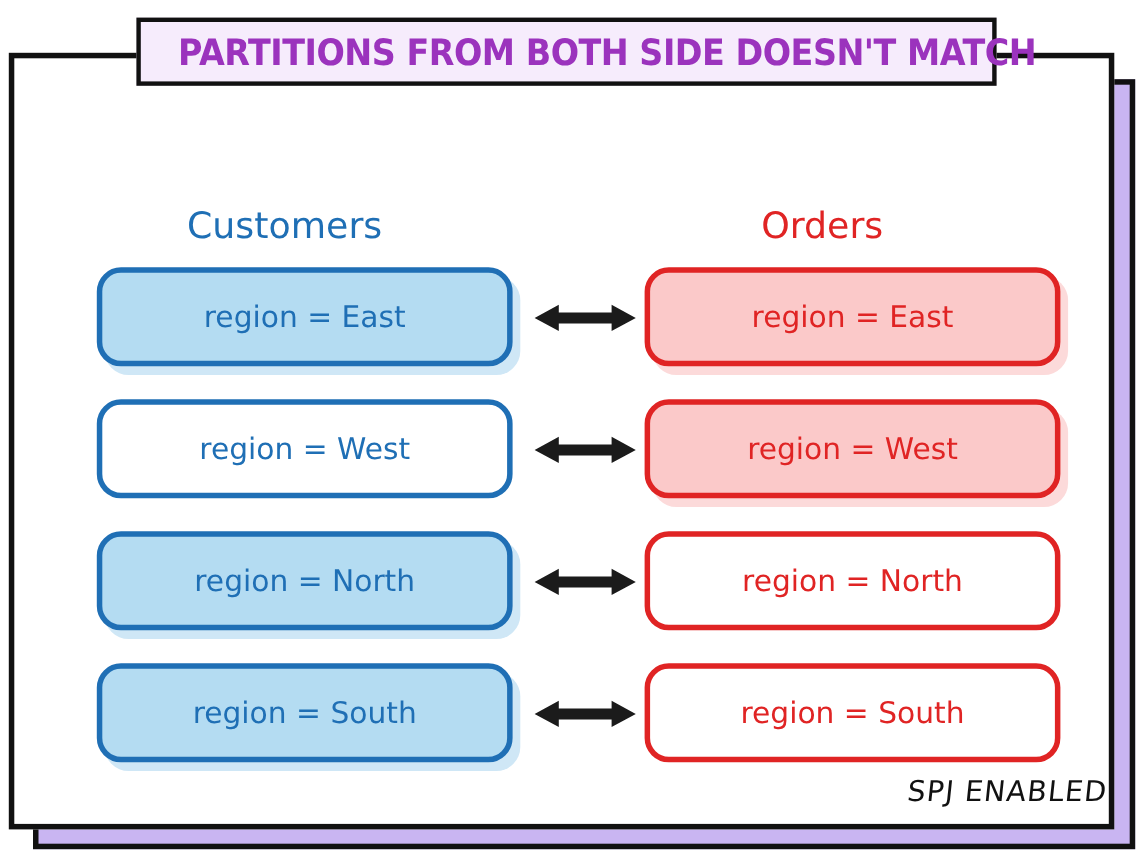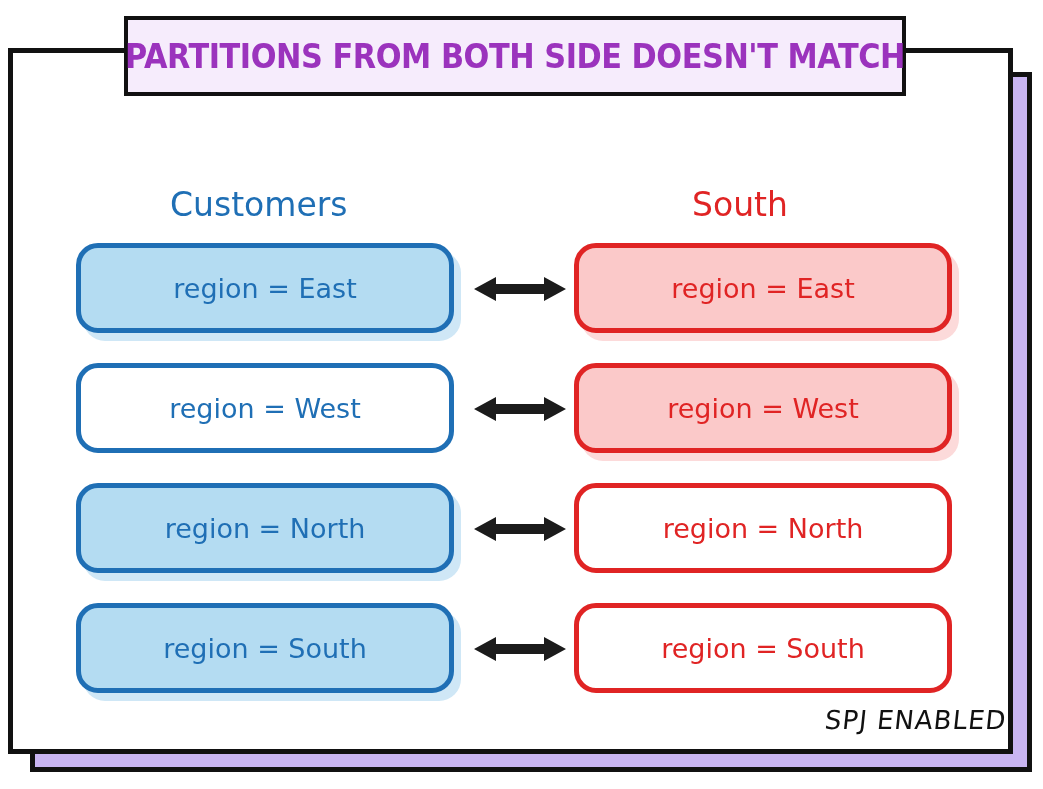--- a/index.html
+++ b/index.html
@@ -41,27 +41,26 @@
     border: 5px solid #111111;
     box-sizing: border-box;
   }
 
   
   .title-badge {
     position: absolute;
     left: 124px;
     top: 16px;
     width: 782px;
-    height: 80px;
+    height: 62px;
     background: #f6ecfc;
     border: 4px solid #111111;
     box-sizing: border-box;
     display: flex;
     align-items: center;
-    justify-content: center;
     z-index: 5;
   }
   .title-text {
     font-family: "DejaVu Sans", sans-serif;
     font-weight: bold;
     font-size: 33px;
     letter-spacing: -0.5px;
     color: #9b33bd;
     transform: scaleX(0.92);
     white-space: nowrap;
@@ -99,21 +98,21 @@
     font-weight: normal;
     white-space: nowrap;
     z-index: 4;
   }
   .col-heading.left  { left: 170px; top: 185px; color: #1f6fb5; }
   .col-heading.right { left: 692px; top: 185px; color: #e02424; }
 
   
   .row {
     position: absolute;
-    left: 4px;
+    left: 16px;
     width: 1010px;
     height: 96px;
     z-index: 4;
   }
   .row.r0 { top: 243px; }
   .row.r1 { top: 363px; }
   .row.r2 { top: 483px; padding-left: 45px; }
   .row.r3 { top: 603px; }
 
   .pbox {
@@ -174,21 +173,21 @@
   <div class="shadow-card"></div>
 
   <div class="main-card"></div>
 
   <div class="title-badge">
     <span class="title-text">PARTITIONS FROM BOTH SIDE DOESN'T MATCH</span>
   </div>
 
 
   <div class="col-heading left">Customers</div>
-  <div class="col-heading right">South</div>
+  <div class="col-heading right">Orders</div>
 
   <div class="row r0">
     <div class="pbox left filled">
       <span class="pbox-label">region = East</span>
     </div>
     <svg class="arrow" viewBox="0 0 96 40">
       <path d="M2 20 L24 8 L24 15 L72 15 L72 8 L94 20 L72 32 L72 25 L24 25 L24 32 Z" fill="#1b1b1b"></path>
     </svg>
     <div class="pbox right filled">
       <span class="pbox-label">region = East</span>

